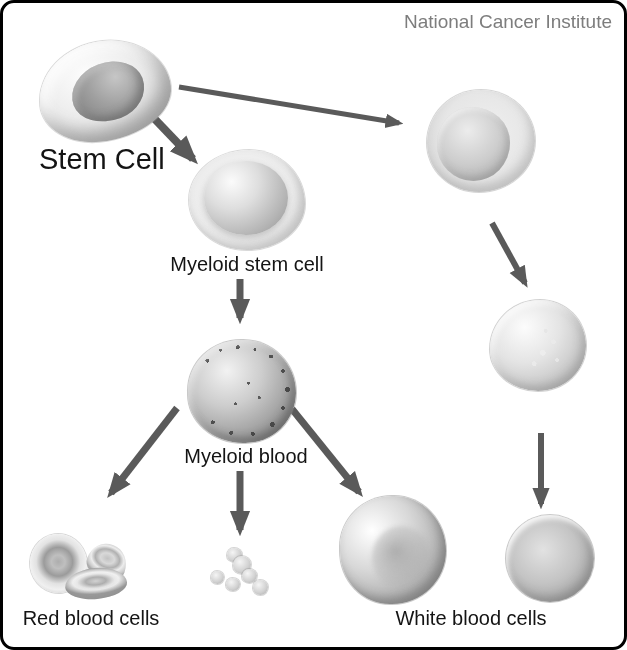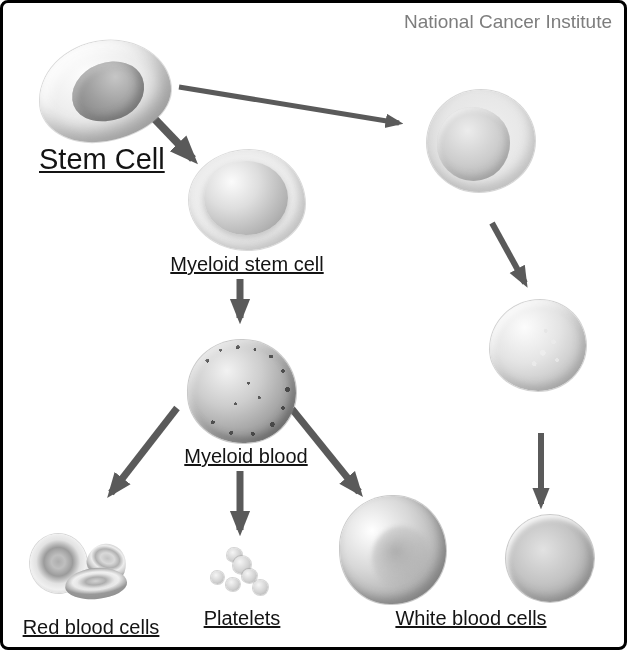--- a/index.html
+++ b/index.html
@@ -9,38 +9,37 @@
     --label:#141414;
     --attribution:#7d7d7d;
   }
   *{box-sizing:border-box;}
   html,body{margin:0;padding:0;background:#fff;}
   .canvas{
     position:relative;
     width:627px;height:650px;
     background:var(--background);
     border:3px solid var(--border);
-    border-radius:8px;
+    border-radius:14px;
     overflow:hidden;
     font-family:"Liberation Sans", sans-serif;
   }
   .attribution{
     position:absolute;top:8px;right:12px;
     font-size:19px;color:var(--attribution);
     white-space:nowrap;
   }
   svg.arrows{position:absolute;left:0;top:0;width:627px;height:650px;}
   svg.arrows line{stroke:var(--arrow);marker-end:url(#ah);}
   svg.arrows marker path{fill:var(--arrow);}
 
   .label{
     position:absolute;color:var(--label);
     font-size:20px;white-space:nowrap;
     transform:translateX(-50%);
-    text-decoration:underline;
   }
   .label.big{font-size:29px;transform:none;}
 
   .cell{position:absolute;}
   .nucleus,.inner{position:absolute;}
 
   
   .stem-cell{
     left:36px;top:38px;width:132px;height:100px;
     transform:rotate(-6deg);
@@ -219,17 +218,16 @@
   <div class="platelet" style="left:224px;top:545px;width:15px;height:14px;"></div>
   <div class="platelet" style="left:230px;top:553px;width:18px;height:18px;"></div>
   <div class="platelet" style="left:208px;top:568px;width:13px;height:13px;"></div>
   <div class="platelet" style="left:223px;top:575px;width:14px;height:13px;"></div>
   <div class="platelet" style="left:239px;top:566px;width:15px;height:14px;"></div>
   <div class="platelet" style="left:250px;top:577px;width:15px;height:15px;"></div>
 
   <div class="label big" style="left:36px;top:140px;">Stem Cell</div>
   <div class="label" style="left:244px;top:250px;text-align:right;">Myeloid stem cell</div>
   <div class="label" style="left:243px;top:442px;">Myeloid blood</div>
-  <div class="label" style="left:88px;top:604px;margin-top:9px;">Red blood cells</div>
-  <div class="label" style="left:239px;top:604px;">Platelets</div>
+  <div class="label" style="left:88px;top:604px;">Red blood cells</div>
   <div class="label" style="left:468px;top:604px;">White blood cells</div>
 
 </div>
 
 </body></html>

